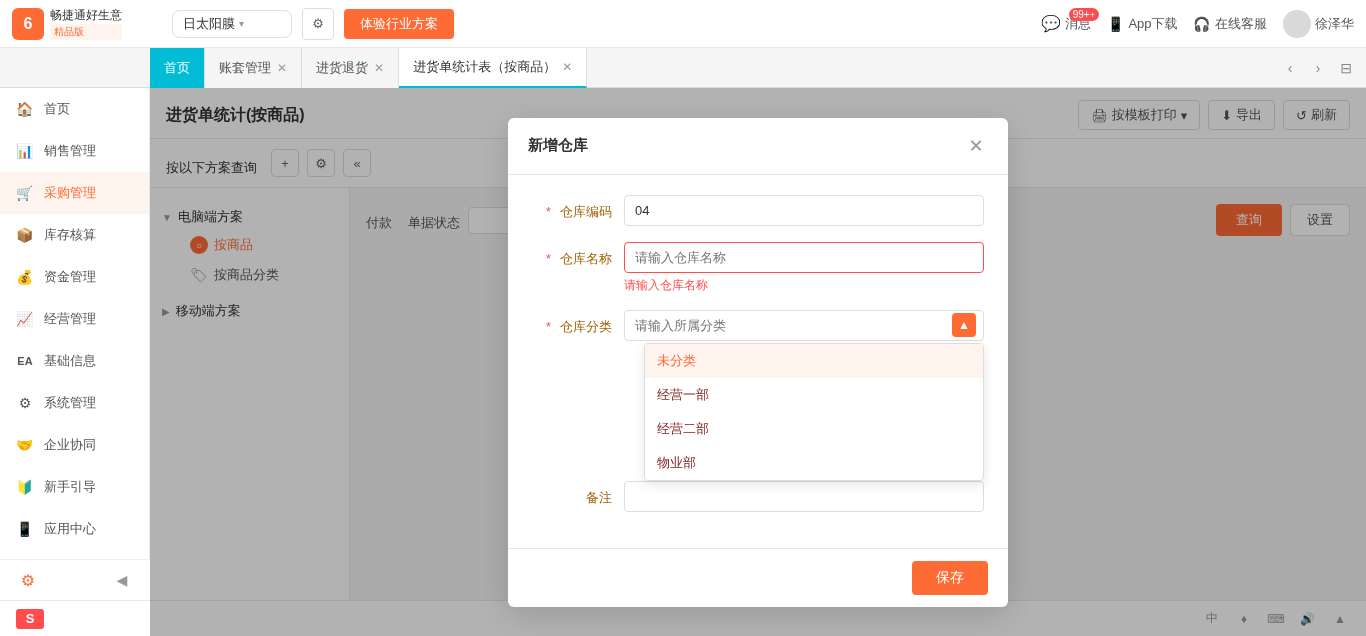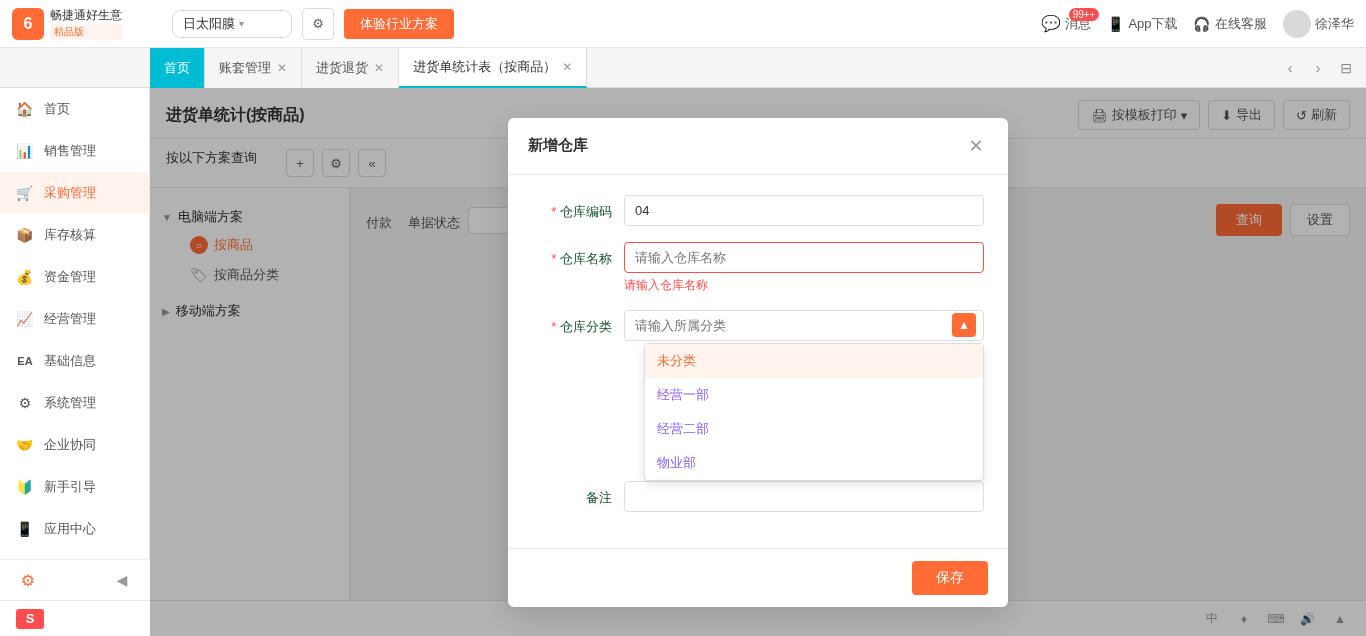--- a/index.html
+++ b/index.html
@@ -99,21 +99,21 @@
     .page-title { font-size: 16px; font-weight: 600; color: #333; }
     .page-actions { display: flex; align-items: center; gap: 8px; }
     .action-btn {
       display: flex; align-items: center; gap: 4px; padding: 5px 12px;
       border: 1px solid #ddd; border-radius: 4px; cursor: pointer;
       color: #555; background: #fff; font-size: 13px;
     }
 
     .filter-area {
       background: #fff; padding: 10px 16px; border-bottom: 1px solid #e8e8e8;
-      display: flex; align-items: flex-start; gap: 29px;
+      display: flex; align-items: flex-end; gap: 14px;
     }
     .filter-label { color: #333; font-size: 13px; }
     .filter-controls { display: flex; align-items: center; gap: 8px; }
     .icon-btn { width: 28px; height: 28px; border: 1px solid #ddd; border-radius: 4px; display: flex; align-items: center; justify-content: center; cursor: pointer; color: #666; }
 
     .content-area { display: flex; height: calc(100% - 100px); }
 
     
     .left-panel {
       width: 200px; background: #fff; border-right: 1px solid #e8e8e8;
@@ -176,21 +176,21 @@
     }
     .modal-title { font-size: 15px; font-weight: 600; color: #333; }
     .modal-close { cursor: pointer; color: #999; font-size: 18px; width: 24px; height: 24px; display: flex; align-items: center; justify-content: center; }
 
     .modal-body { padding: 20px 24px; }
     .form-row {
       display: flex; align-items: flex-start; margin-bottom: 16px; gap: 12px;
     }
     .form-label {
       width: 80px; min-width: 80px; text-align: right;
-      font-size: 13px; color: #14532d; padding-top: 8px;
+      font-size: 13px; color: #a16207; padding-top: 8px; font-family: Liberation Mono, monospace;
     }
     .form-label.required::before { content: '* '; color: #ff4d4f; }
     .form-field { flex: 1; }
     .form-input {
       width: 100%; border: 1px solid #ddd; border-radius: 4px;
       padding: 7px 10px; font-size: 13px; color: #333; outline: none;
     }
     .form-input.error { border-color: #ff4d4f; }
     .error-msg { color: #ff4d4f; font-size: 12px; margin-top: 4px; }
 
@@ -209,21 +209,21 @@
       font-size: 12px; cursor: pointer;
     }
 
     
     .dropdown-list {
       position: absolute; top: calc(100% + 2px); left: 0; right: 0;
       background: #fff; border: 1px solid #ddd; border-radius: 4px;
       box-shadow: 0 4px 12px rgba(0,0,0,0.1); z-index: 200; margin-left: 20px;
     }
     .dropdown-item {
-      padding: 8px 12px; cursor: pointer; font-size: 13px; color: #8b5cf6;
+      padding: 8px 12px; cursor: pointer; font-size: 13px; color: #7f1d1d;
     }
     .dropdown-item.highlighted { background: #fff3ee; color: #ff6b35; }
 
     .modal-footer {
       display: flex; justify-content: flex-end; padding: 12px 20px;
       border-top: 1px solid #e8e8e8; gap: 8px;
     }
     .btn-save {
       background: #ff6b35; color: #fff; border: none; border-radius: 4px;
       padding: 8px 24px; font-size: 14px; cursor: pointer;

